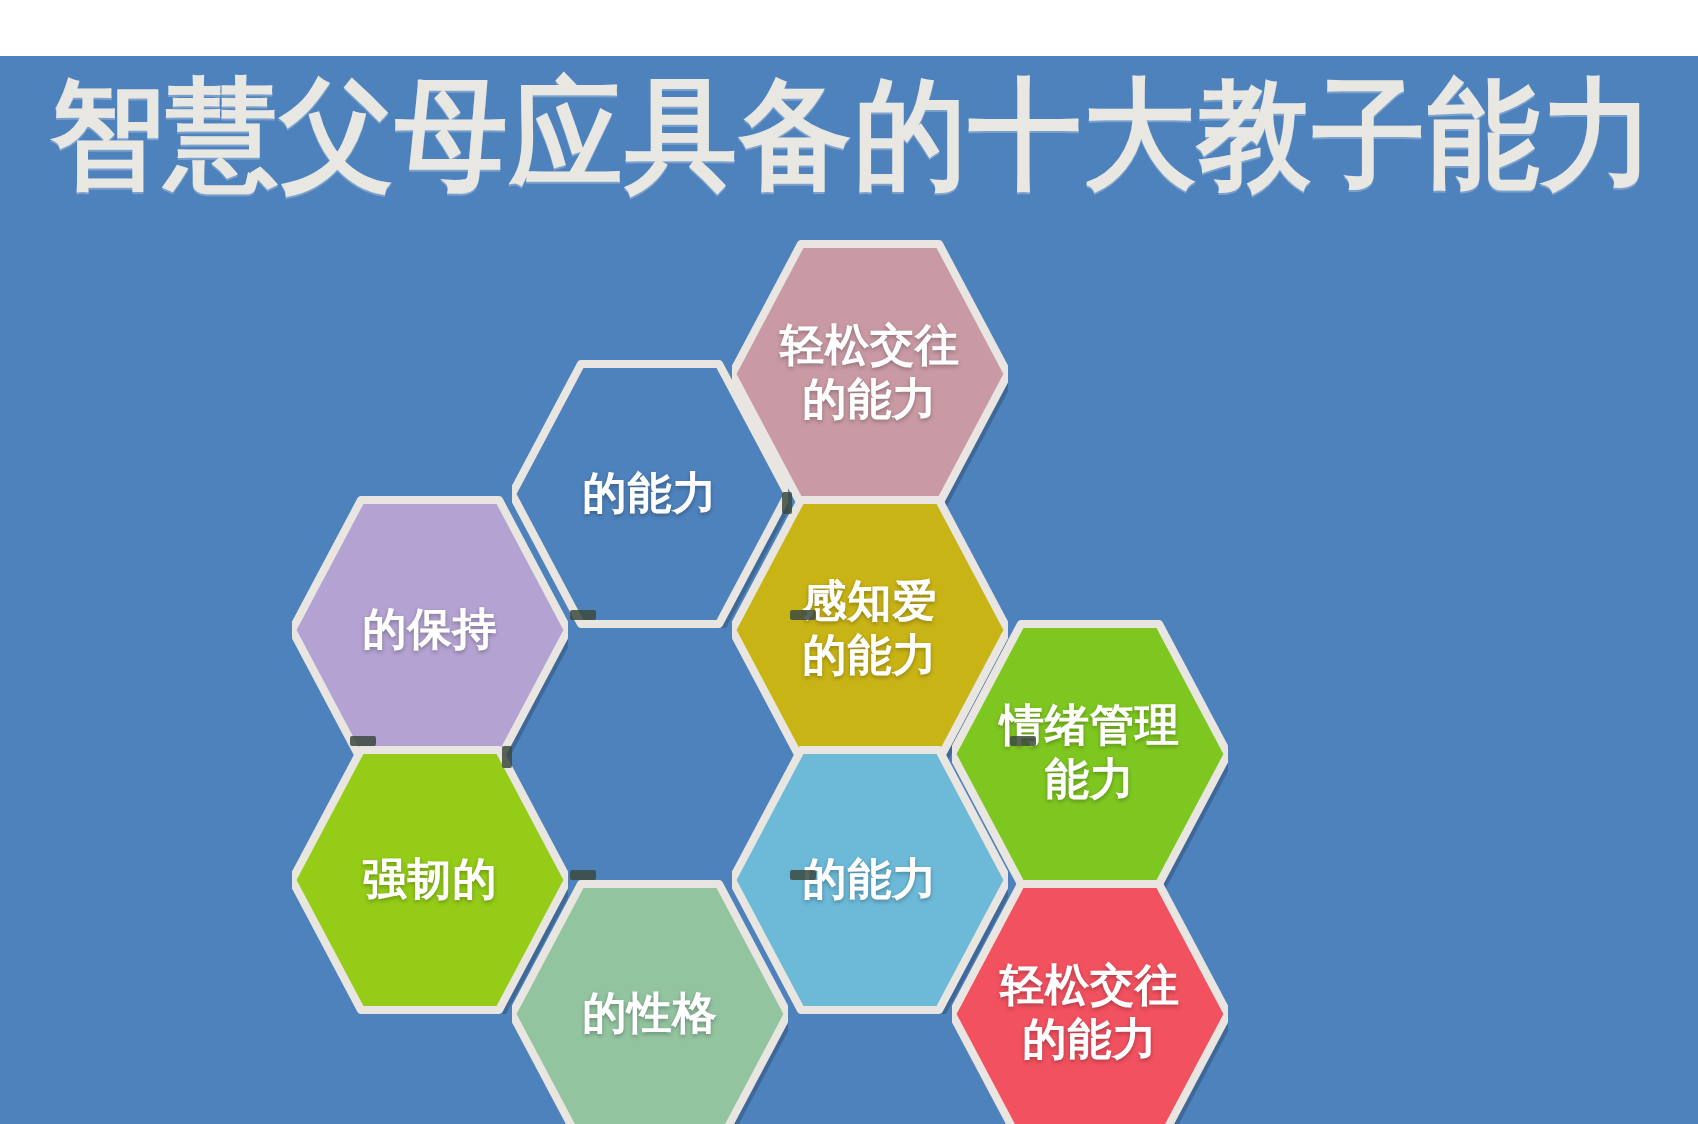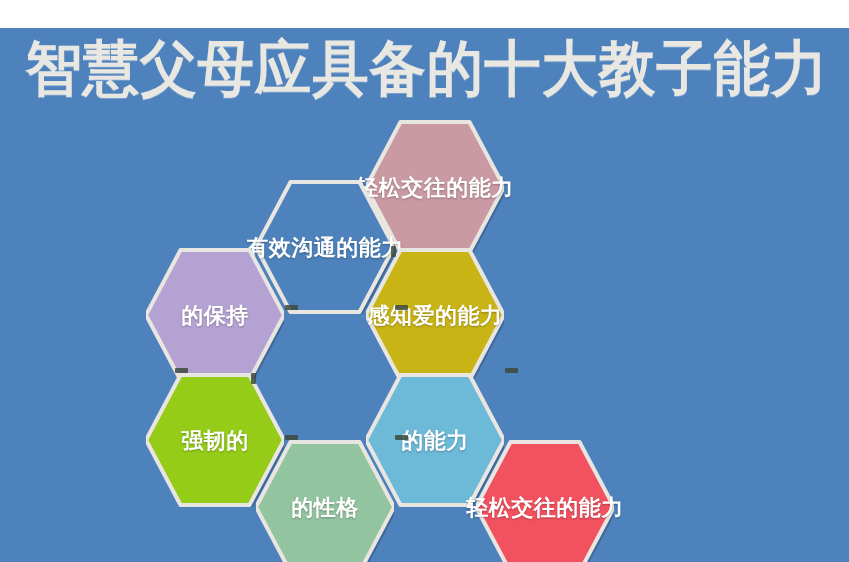--- a/index.html
+++ b/index.html
@@ -67,20 +67,21 @@
     height: 134px;
   }
 
   .hex .hex-label {
     position: absolute;
     left: 0;
     top: 0;
     width: 138px;
     height: 134px;
     display: flex;
+    flex-direction: column;
     align-items: center;
     justify-content: center;
     color: #ffffff;
     font-size: 22px;
     line-height: 27px;
     font-weight: bold;
     text-align: center;
     letter-spacing: 0.5px;
     font-family: "DejaVu Sans", "Liberation Sans", sans-serif;
     text-shadow: 0 1px 2px rgba(0,0,0,0.28);
@@ -121,41 +122,50 @@
           <span class="ln">轻松交往</span>
           <span class="ln">的能力</span>
         </div>
       </div>
       <div class="hex" style="left: 256px; top: 152px;">
         <svg class="hex-shape" width="138" height="134" viewBox="0 0 138 134">
           <polygon points="0,67 34.5,2 103.5,2 138,67 103.5,132 34.5,132" fill="rgba(25,45,70,0.30)" transform="translate(3,3)"></polygon>
           <polygon points="0,67 34.5,2 103.5,2 138,67 103.5,132 34.5,132" fill="#4e82bc" stroke="#e9e5e0" stroke-width="4" stroke-linejoin="round"></polygon>
         </svg>
         <div class="hex-label">
-          <span class="ln">有效沟通</span>
           <span class="ln">的能力</span>
         </div>
       </div>
       <div class="hex" style="left: 146px; top: 220px;">
         <svg class="hex-shape" width="138" height="134" viewBox="0 0 138 134">
           <polygon points="0,67 34.5,2 103.5,2 138,67 103.5,132 34.5,132" fill="rgba(25,45,70,0.30)" transform="translate(3,3)"></polygon>
           <polygon points="0,67 34.5,2 103.5,2 138,67 103.5,132 34.5,132" fill="#b4a2d2" stroke="#e9e5e0" stroke-width="4" stroke-linejoin="round"></polygon>
         </svg>
         <div class="hex-label">
           <span class="ln">的保持</span>
         </div>
       </div>
       <div class="hex" style="left: 366px; top: 220px;">
         <svg class="hex-shape" width="138" height="134" viewBox="0 0 138 134">
           <polygon points="0,67 34.5,2 103.5,2 138,67 103.5,132 34.5,132" fill="rgba(25,45,70,0.30)" transform="translate(3,3)"></polygon>
           <polygon points="0,67 34.5,2 103.5,2 138,67 103.5,132 34.5,132" fill="#c9b415" stroke="#e9e5e0" stroke-width="4" stroke-linejoin="round"></polygon>
         </svg>
         <div class="hex-label">
           <span class="ln">感知爱</span>
           <span class="ln">的能力</span>
+        </div>
+      </div>
+      <div class="hex" style="left: 476px; top: 282px;">
+        <svg class="hex-shape" width="138" height="134" viewBox="0 0 138 134">
+          <polygon points="0,67 34.5,2 103.5,2 138,67 103.5,132 34.5,132" fill="rgba(25,45,70,0.30)" transform="translate(3,3)"></polygon>
+          <polygon points="0,67 34.5,2 103.5,2 138,67 103.5,132 34.5,132" fill="#7ec720" stroke="#e9e5e0" stroke-width="4" stroke-linejoin="round"></polygon>
+        </svg>
+        <div class="hex-label">
+          <span class="ln">情绪管理</span>
+          <span class="ln">能力</span>
         </div>
       </div>
       <div class="hex" style="left: 146px; top: 345px;">
         <svg class="hex-shape" width="138" height="134" viewBox="0 0 138 134">
           <polygon points="0,67 34.5,2 103.5,2 138,67 103.5,132 34.5,132" fill="rgba(25,45,70,0.30)" transform="translate(3,3)"></polygon>
           <polygon points="0,67 34.5,2 103.5,2 138,67 103.5,132 34.5,132" fill="#94cc18" stroke="#e9e5e0" stroke-width="4" stroke-linejoin="round"></polygon>
         </svg>
         <div class="hex-label">
           <span class="ln">强韧的</span>
         </div>

